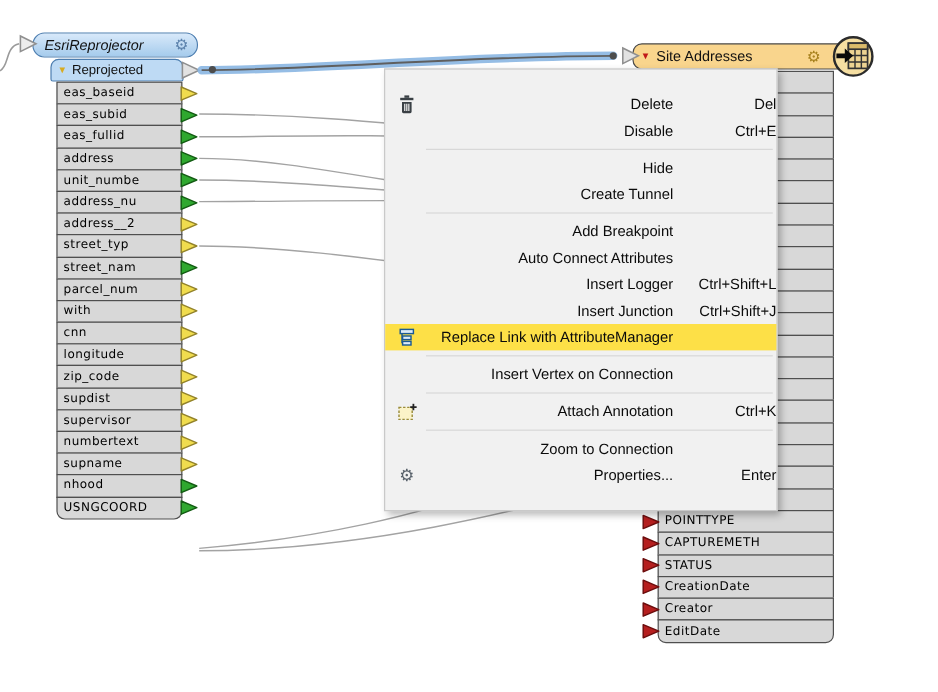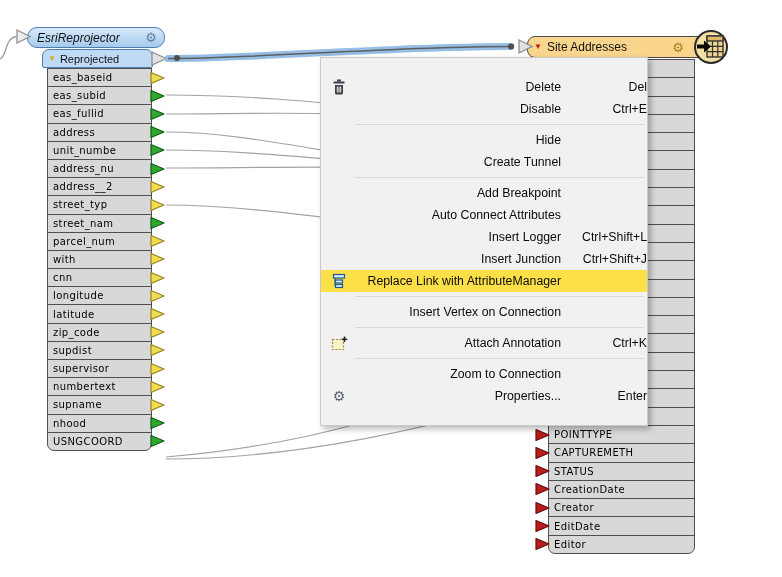--- a/index.html
+++ b/index.html
@@ -172,26 +172,20 @@
         </svg></span>
     </div>
     <div class="node-row">
       <span class="row-label">cnn</span>
       <span class="port port-out"><svg width="15" height="13" viewBox="0 0 15 13">
           <polygon points="1,1 14,6.5 1,12" fill="#f0dc4e" stroke="#93832a" stroke-width="1.2" stroke-linejoin="round"></polygon>
         </svg></span>
     </div>
     <div class="node-row">
       <span class="row-label">longitude</span>
-      <span class="port port-out"><svg width="15" height="13" viewBox="0 0 15 13">
-          <polygon points="1,1 14,6.5 1,12" fill="#f0dc4e" stroke="#93832a" stroke-width="1.2" stroke-linejoin="round"></polygon>
-        </svg></span>
-    </div>
-    <div class="node-row">
-      <span class="row-label">latitude</span>
       <span class="port port-out"><svg width="15" height="13" viewBox="0 0 15 13">
           <polygon points="1,1 14,6.5 1,12" fill="#f0dc4e" stroke="#93832a" stroke-width="1.2" stroke-linejoin="round"></polygon>
         </svg></span>
     </div>
     <div class="node-row">
       <span class="row-label">zip_code</span>
       <span class="port port-out"><svg width="15" height="13" viewBox="0 0 15 13">
           <polygon points="1,1 14,6.5 1,12" fill="#f0dc4e" stroke="#93832a" stroke-width="1.2" stroke-linejoin="round"></polygon>
         </svg></span>
     </div>
@@ -307,26 +301,20 @@
           <polygon points="1,1 14,6.5 1,12" fill="#b51f1f" stroke="#6b0d0d" stroke-width="1.2" stroke-linejoin="round"></polygon>
         </svg></span>
       <span class="row-label">Creator</span>
     </div>
     <div class="node-row">
       <span class="port port-in"><svg width="15" height="13" viewBox="0 0 15 13">
           <polygon points="1,1 14,6.5 1,12" fill="#b51f1f" stroke="#6b0d0d" stroke-width="1.2" stroke-linejoin="round"></polygon>
         </svg></span>
       <span class="row-label">EditDate</span>
     </div>
-    <div class="node-row">
-      <span class="port port-in"><svg width="15" height="13" viewBox="0 0 15 13">
-          <polygon points="1,1 14,6.5 1,12" fill="#b51f1f" stroke="#6b0d0d" stroke-width="1.2" stroke-linejoin="round"></polygon>
-        </svg></span>
-      <span class="row-label">Editor</span>
-    </div>
   </div>
 
 <div class="menu" id="menu-list">
     <div class="menu-item">
       <span class="mi-icon">
         <svg width="14" height="16" viewBox="0 0 14 16">
           <rect x="5" y="0.5" width="4" height="2" fill="#3a4045"></rect>
           <rect x="1.5" y="2.5" width="11" height="2" fill="#3a4045"></rect>
           <path d="M3 6h8v8.2a1.2 1.2 0 0 1-1.2 1.2H4.2A1.2 1.2 0 0 1 3 14.2z" fill="#3a4045"></path>
           <path d="M5.3 7.5v6 M7 7.5v6 M8.7 7.5v6" stroke="#f1f1f1" stroke-width="1"></path>

